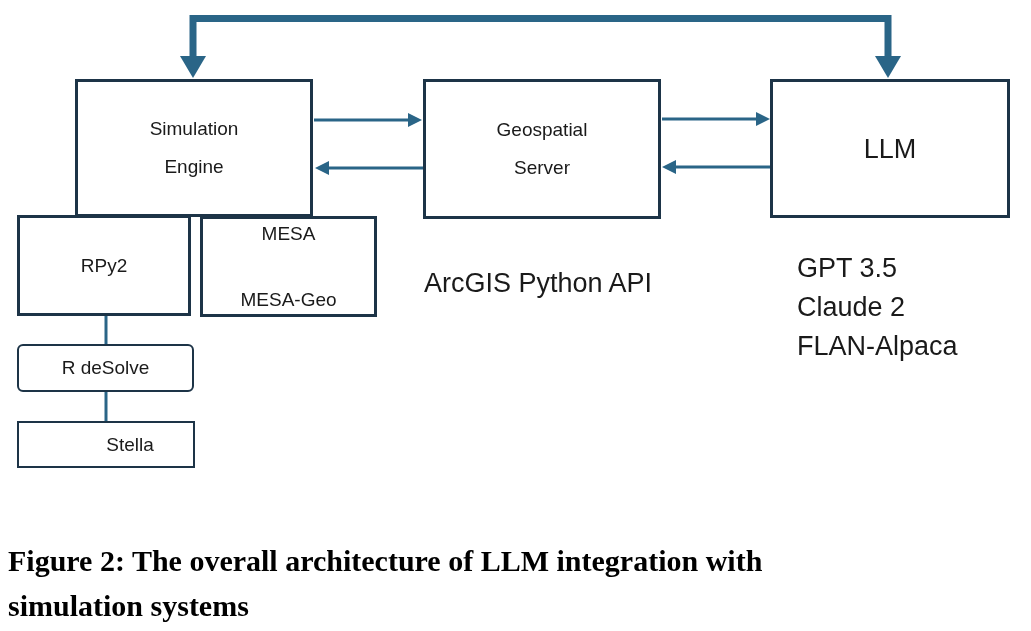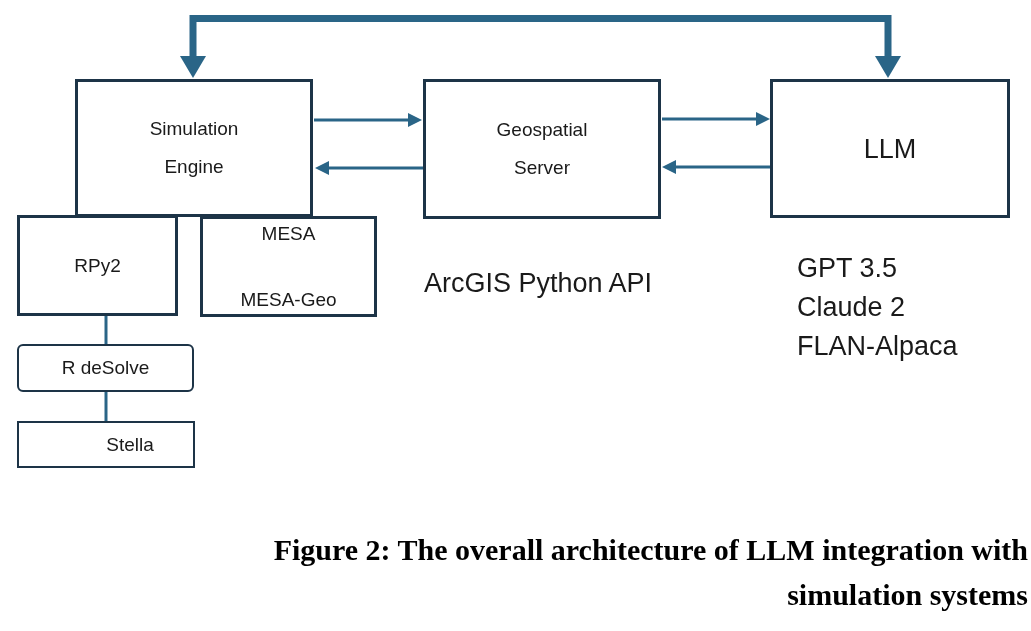--- a/index.html
+++ b/index.html
@@ -47,44 +47,43 @@
     align-items: center;
     justify-content: center;
     text-align: center;
     color: var(--label-text);
     font-size: 19px;
     line-height: 38px;
   }
   .node-sim  { left: 75px;  top: 79px;  width: 238px; height: 138px; }
   .node-geo  { left: 423px; top: 79px;  width: 238px; height: 140px; }
   .node-llm  { left: 770px; top: 79px;  width: 240px; height: 139px; font-size: 27px; text-align: center; }
-  .node-rpy2 { left: 17px;  top: 215px; width: 161px; height: 101px; }
+  .node-rpy2 { left: 17px;  top: 215px; width: 174px; height: 101px; }
   .node-mesa { left: 200px; top: 216px; width: 177px; height: 101px; gap: 28px; }
   .node-rdesolve { left: 17px; top: 344px; width: 177px; height: 48px; border-width: 2.5px; border-radius: 6px; }
   .node-stella   { left: 17px; top: 421px; width: 178px; height: 47px; border-width: 2.5px; padding-left: 48px; }
   .annotation {
     position: absolute;
     color: var(--label-text);
     font-size: 27px;
     line-height: 39px;
     white-space: nowrap;
   }
   .annotation-arcgis { left: 424px; top: 251px; margin-top: 13px; }
   .annotation-models { left: 797px; top: 249px; }
   .caption {
     position: absolute;
     left: 8px;
-    top: 527px;
+    top: 538px;
     width: 1020px;
     font-family: "Liberation Serif", serif;
     font-weight: bold;
     font-size: 30px;
     line-height: 45px;
     color: var(--caption-text);
-    text-align: right;
   }
   .caption-line { white-space: nowrap; }
 </style>
 </head>
 <body>
 
 <div class="page">
 
   <div class="diagram">
 

